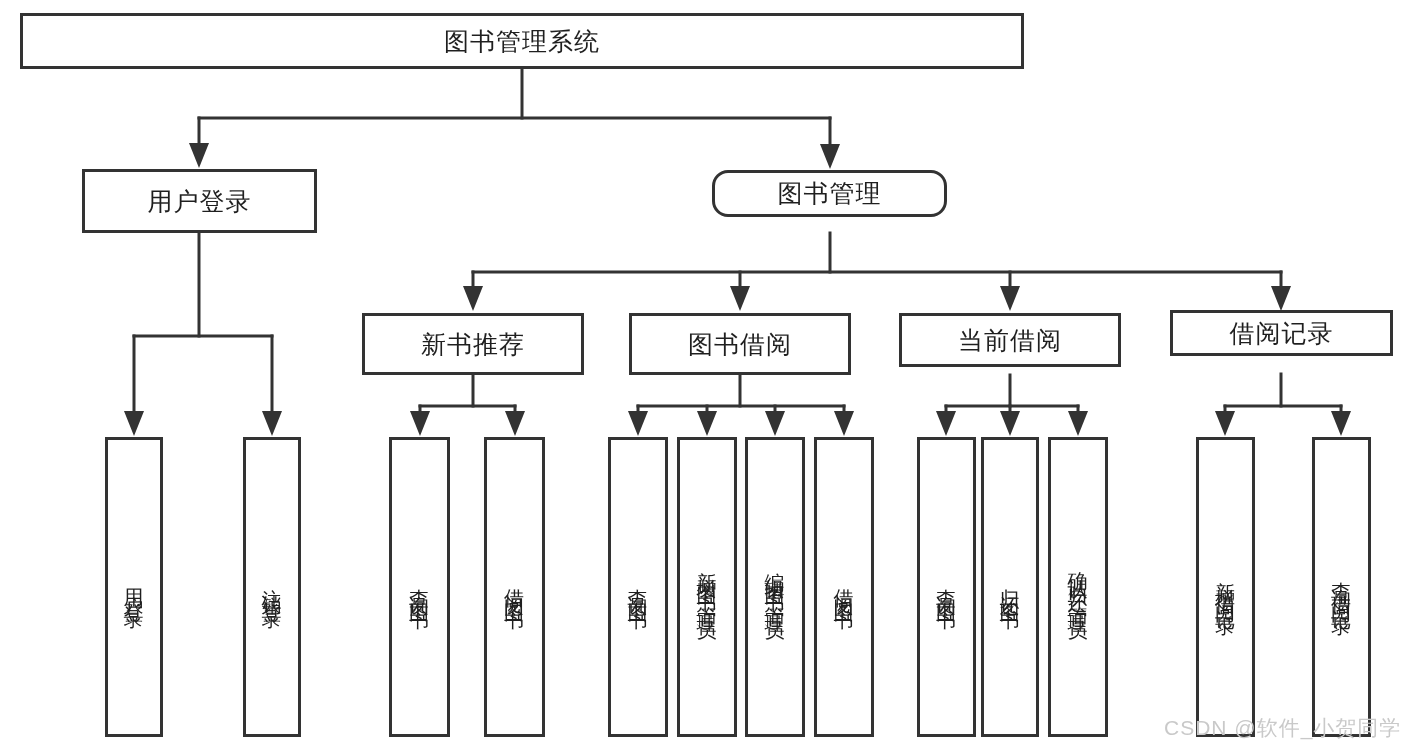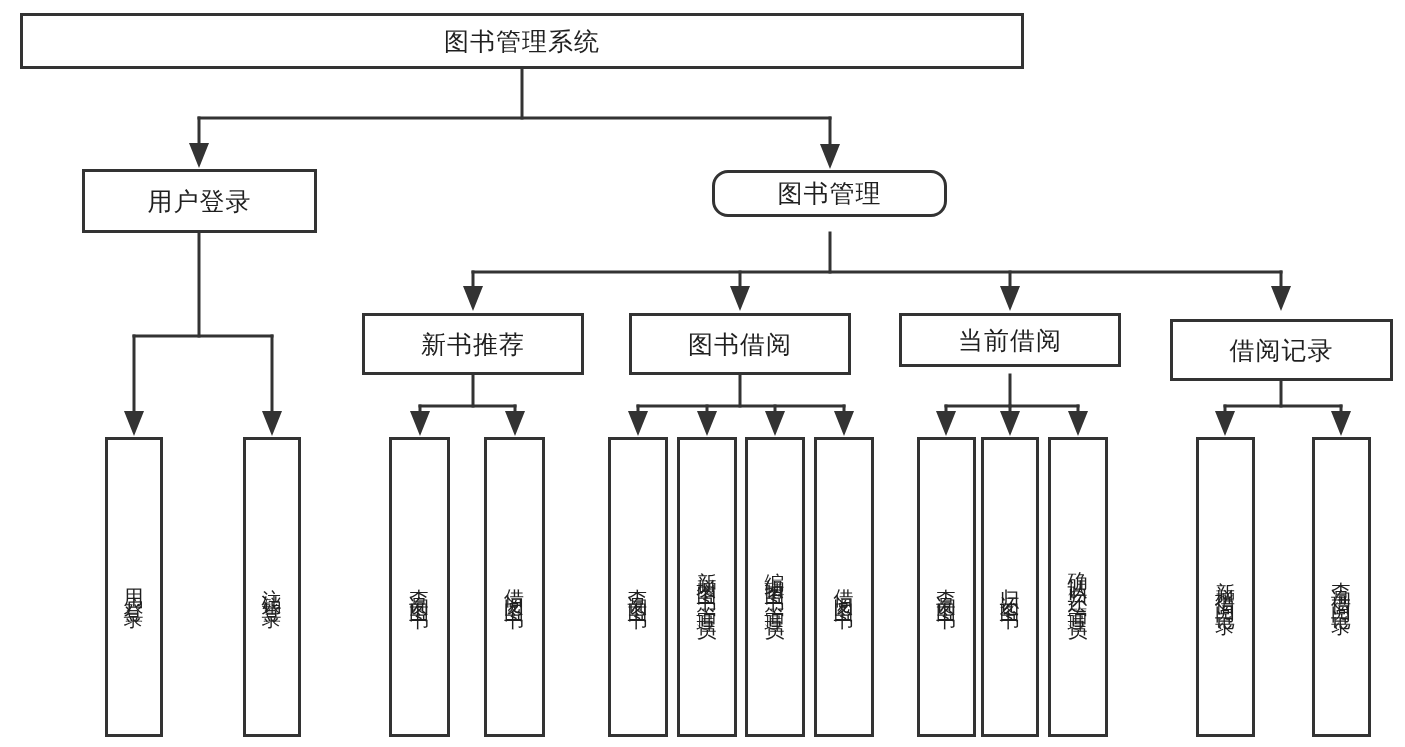--- a/index.html
+++ b/index.html
@@ -136,34 +136,35 @@
   </svg>
 
   <div class="hbox" style="left:20px; top:13px; width:1004px; height:56px;">图书管理系统</div>
 
   <div class="hbox" style="left:82px; top:169px; width:235px; height:64px;">用户登录</div>
   <div class="hbox" style="left:712px; top:170px; width:235px; height:47px;border-radius:16px;">图书管理</div>
 
   <div class="hbox" style="left:362px; top:313px; width:222px; height:62px;">新书推荐</div>
   <div class="hbox" style="left:629px; top:313px; width:222px; height:62px;text-align:center;">图书借阅</div>
   <div class="hbox" style="left:899px; top:313px; width:222px; height:54px;">当前借阅</div>
-  <div class="hbox" style="left:1170px; top:319px; width:223px; height:62px;">借阅记录</div>
+  <div class="hbox" style="left:1170px; top:310px; width:223px; height:46px;">借阅记录</div>
 
   <div class="vbox" style="left:105px; width:58px;">用户登录</div>
   <div class="vbox" style="left:243px; width:58px;">注销登录</div>
 
   <div class="vbox" style="left:389px; width:61px;">查询图书</div>
   <div class="vbox" style="left:484px; width:61px;">借阅图书</div>
 
   <div class="vbox" style="left:608px; width:60px;">查询图书</div>
   <div class="vbox" style="left:677px; width:60px;">新增图书（管理员）</div>
   <div class="vbox" style="left:745px; width:60px;">编辑图书（管理员）</div>
   <div class="vbox" style="left:814px; width:60px;">借阅图书</div>
 
   <div class="vbox" style="left:917px; width:59px;">查询图书</div>
   <div class="vbox" style="left:981px; width:58px;">归还图书</div>
   <div class="vbox" style="left:1048px; width:60px;">确认归还（管理员）</div>
 
   <div class="vbox" style="left:1196px; width:59px;">新增借阅记录</div>
   <div class="vbox" style="left:1312px; width:59px;">查询借阅记录</div>
 
+  <div class="watermark">CSDN @软件_小贺同学</div>
 
 </div>
 
 </body></html>

